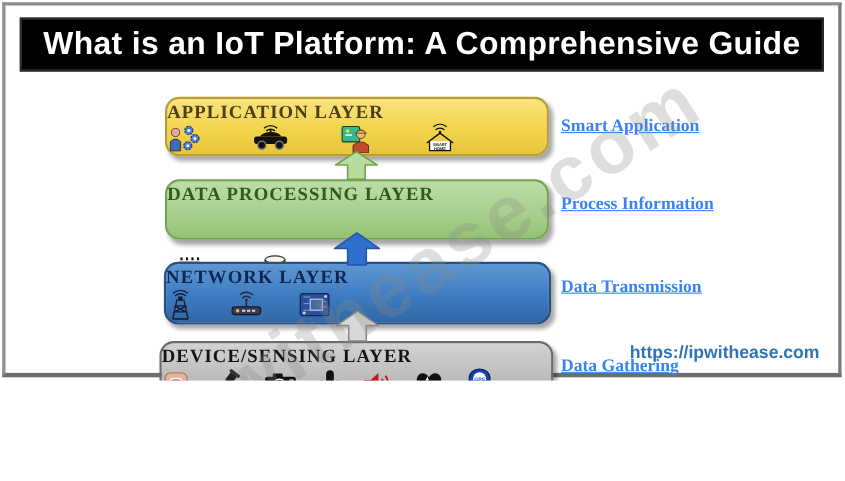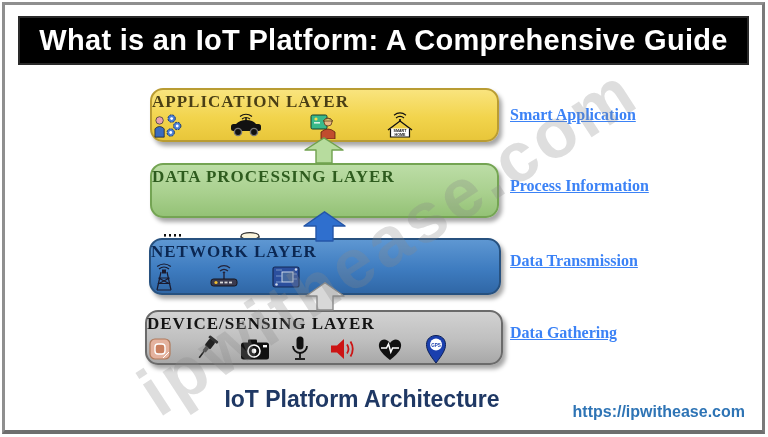--- a/index.html
+++ b/index.html
@@ -1,17 +1,17 @@
 <!DOCTYPE html>
 <html><head>
 <meta charset="utf-8">
 <style>
   html,body{margin:0;padding:0;}
   body{font-family:"Liberation Sans",sans-serif;background:#ffffff;}
-  .stage{position:relative;width:768px;height:437px;background:#ffffff;overflow:hidden;}
+  .stage{position:relative;width:768px;height:346px;background:#ffffff;overflow:hidden;}
   .frame{position:absolute;left:2px;top:2px;right:3px;bottom:3px;border:3px solid #8f8f8f;
          border-bottom:4px solid #6e6e6e;border-right:3px solid #7a7a7a;background:#ffffff;}
   .banner{position:absolute;left:13px;top:11px;right:13px;height:45px;background:#000;
           border:2px solid #2a2a2a;display:flex;align-items:center;justify-content:center;}
   .banner span{color:#ffffff;font-size:29px;font-weight:bold;letter-spacing:0.3px;white-space:nowrap;}
   .layer{position:absolute;border-radius:13px;border:2px solid;box-shadow:3px 4px 4px rgba(0,0,0,0.35);
          display:flex;flex-direction:column;align-items:flex-start;z-index:2;}
   .layer .ltitle{font-family:"Liberation Serif",serif;font-weight:bold;font-size:17px;
                  letter-spacing:1px;line-height:1.15;margin-top:2px;white-space:nowrap;}
   .iconrow{display:flex;align-items:center;justify-content:center;flex:1;}

